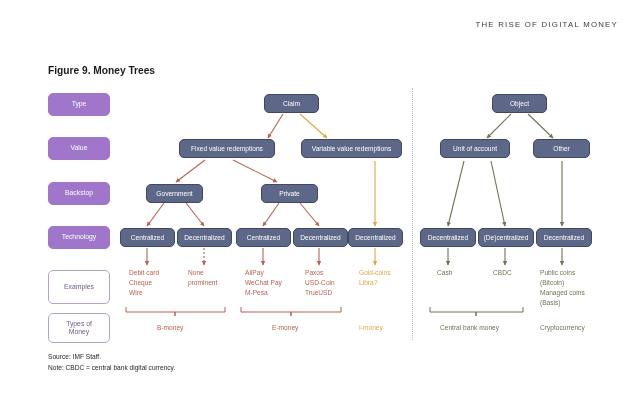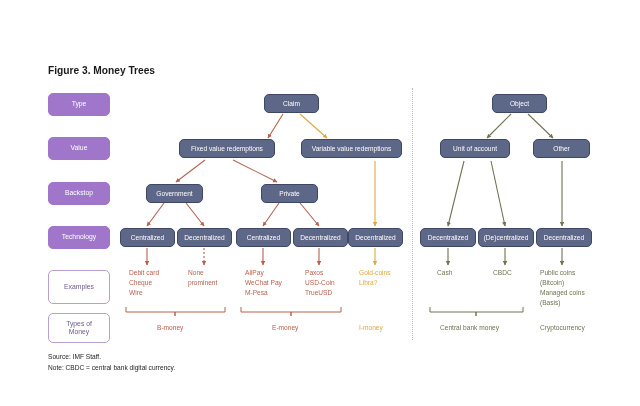--- a/index.html
+++ b/index.html
@@ -62,21 +62,22 @@
     position:absolute;left:412px;top:88px;width:0;height:252px;
     border-left:1px dotted #b9b9b9;
   }
   svg.edges{position:absolute;left:0;top:0;width:640px;height:406px;overflow:visible;}
 </style>
 </head>
 <body>
 
 <div id="stage">
 
-  <div class="figtitle">Figure 3. Money Trees</div>
+  <div class="hdr">THE RISE OF DIGITAL MONEY</div>
+  <div class="figtitle">Figure 9. Money Trees</div>
 
   <svg class="edges">
     <defs>
       <marker id="ar-red" markerWidth="5" markerHeight="5" refX="3.6" refY="2" orient="auto">
         <path d="M0,0 L4,2 L0,4 z" fill="#b8614f"></path>
       </marker>
       <marker id="ar-gold" markerWidth="5" markerHeight="5" refX="3.6" refY="2" orient="auto">
         <path d="M0,0 L4,2 L0,4 z" fill="#e0a843"></path>
       </marker>
       <marker id="ar-olive" markerWidth="5" markerHeight="5" refX="3.6" refY="2" orient="auto">

